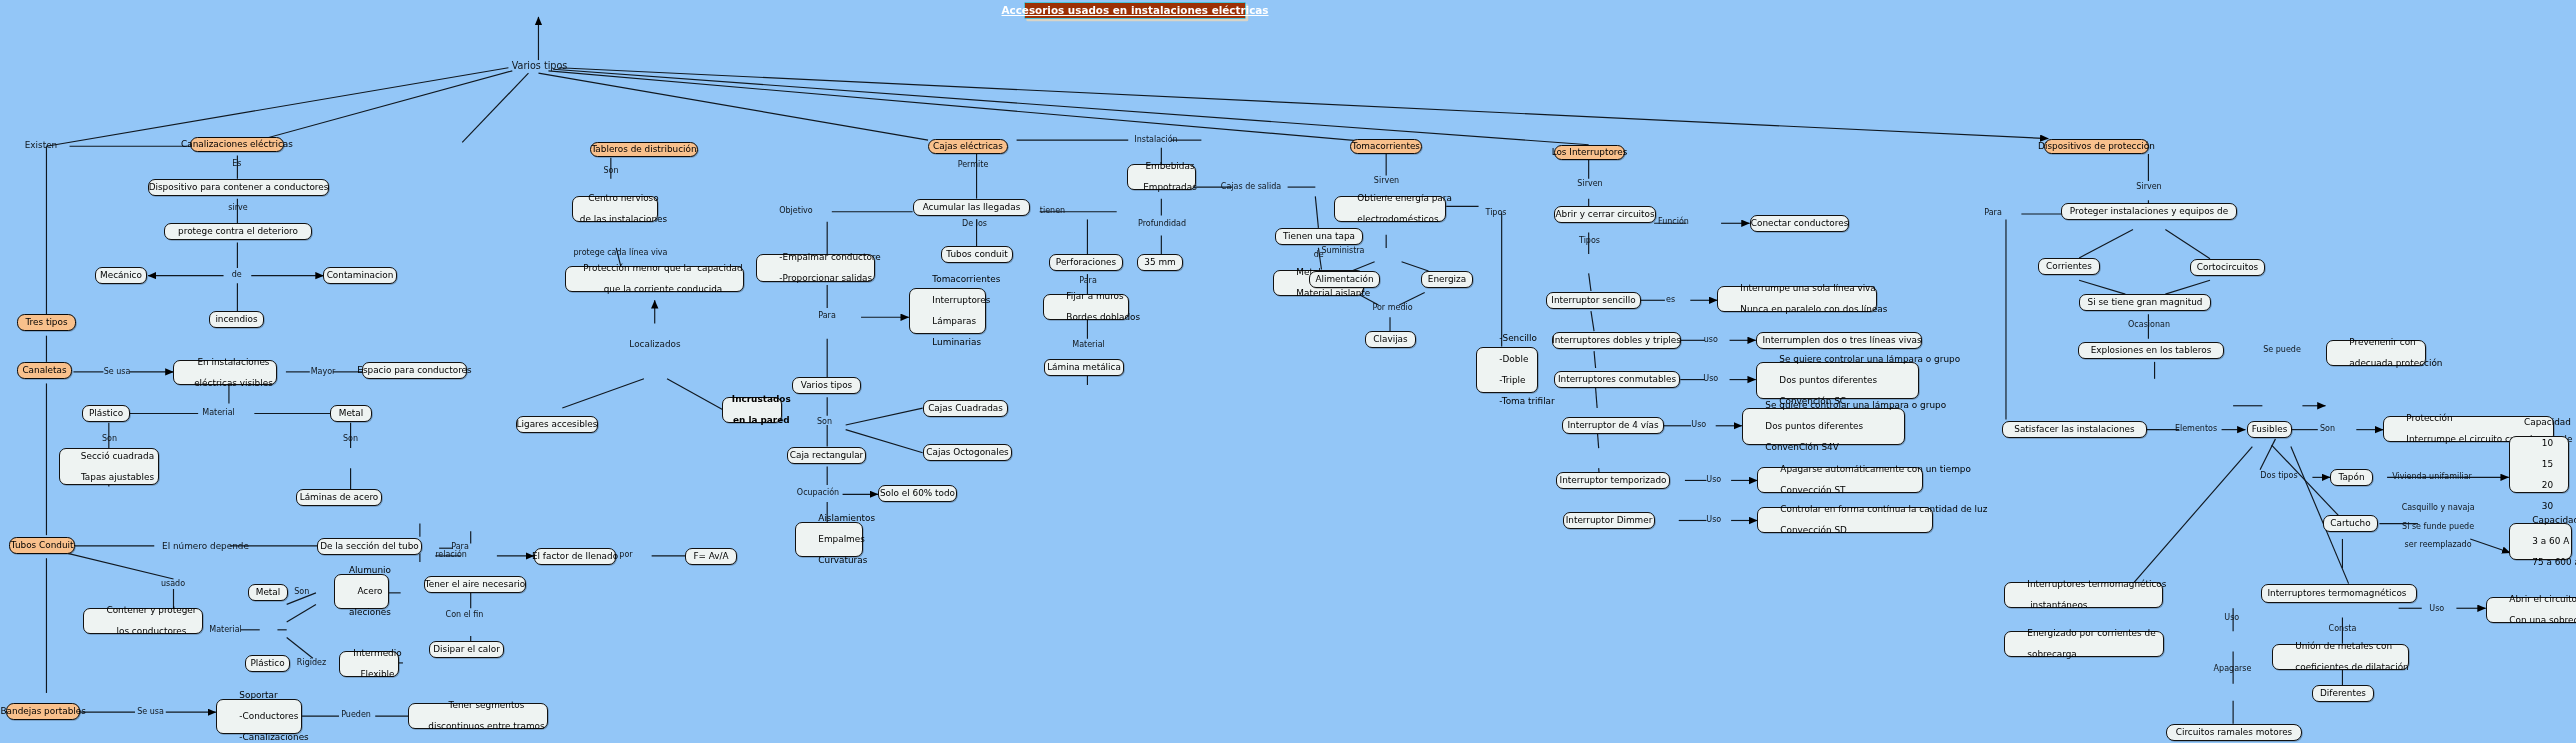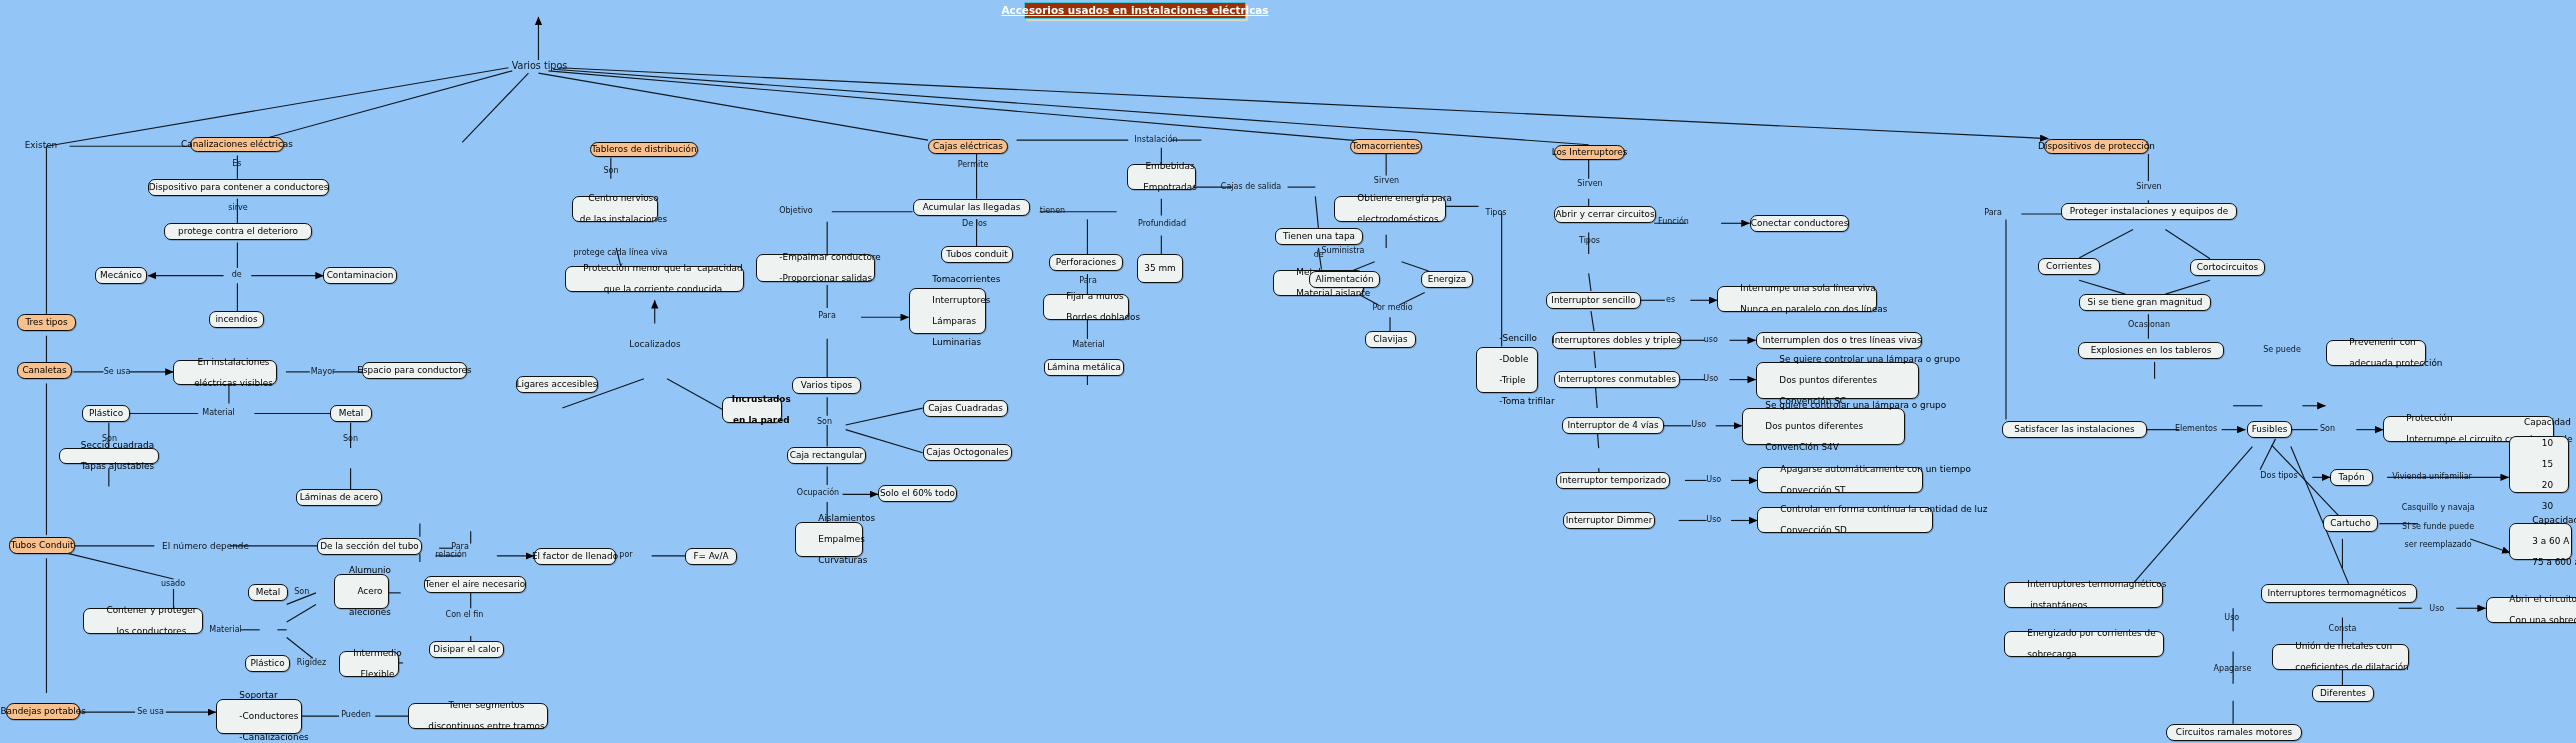--- a/index.html
+++ b/index.html
@@ -276,21 +276,21 @@
       <span>eléctricas visibles</span>
     </div>
   </div>
   <div class="lbl fs10" style="left:307px;top:367px;width:32px;">Mayor</div>
   <div class="node fs11" style="left:362px;top:362px;width:105px;height:17px;">Espacio para conductores</div>
   <div class="node fs11" style="left:82px;top:405px;width:48px;height:17px;">Plástico</div>
   <div class="lbl fs10" style="left:197px;top:408px;width:43px;">Material</div>
   <div class="node fs11" style="left:330px;top:405px;width:42px;height:17px;">Metal</div>
   <div class="lbl fs10" style="left:98px;top:434px;width:23px;">Son</div>
   <div class="lbl fs10" style="left:339px;top:434px;width:23px;">Son</div>
-  <div class="node fs11" style="left:59px;top:448px;width:100px;height:16px;">
+  <div class="node fs11" style="left:59px;top:448px;width:100px;height:37px;">
     <div>
       <span>Secció cuadrada</span><br>
       <span>Tapas ajustables</span>
     </div>
   </div>
   <div class="node fs11" style="left:296px;top:489px;width:86px;height:17px;">Láminas de acero</div>
 
   <div class="lbl fs11" style="left:151px;top:541px;width:109px;">El número depende</div>
   <div class="node fs11" style="left:317px;top:538px;width:105px;height:17px;">De la sección del tubo</div>
   <div class="lbl fs10" style="left:156px;top:579px;width:34px;">usado</div>
@@ -352,21 +352,21 @@
     </div>
   </div>
   <div class="lbl fs10" style="left:559px;top:248px;width:123px;">protege cada línea viva</div>
   <div class="node fs11" style="left:565px;top:266px;width:179px;height:26px;">
     <div>
       <span>Protección menor que la  capacidad</span><br>
       <span>que la corriente conducida</span>
     </div>
   </div>
   <div class="lbl fs11" style="left:621px;top:339px;width:68px;">Localizados</div>
-  <div class="node fs11" style="left:516px;top:376px;width:82px;height:17px;">Ligares accesibles</div>
+  <div class="node fs11" style="left:516px;top:416px;width:82px;height:17px;">Ligares accesibles</div>
   <div class="node fs11" style="left:722px;top:397px;width:60px;height:26px;font-weight:bold;">
     <div>
       <span>Incrustados</span><br>
       <span>en la pared</span>
     </div>
   </div>
 
   <div class="node topic fs11" style="left:928px;top:139px;width:80px;height:15.4px;">Cajas eléctricas</div>
   <div class="lbl fs10" style="left:949px;top:160px;width:48px;">Permite</div>
   <div class="node fs11" style="left:913px;top:199px;width:117px;height:17px;">Acumular las llegadas</div>
@@ -414,21 +414,21 @@
   <div class="lbl fs10" style="left:1066px;top:340px;width:45px;">Material</div>
   <div class="node fs11" style="left:1044px;top:359px;width:80px;height:17px;border-radius:6px;">Lámina metálica</div>
   <div class="lbl fs10" style="left:1129px;top:135px;width:54px;">Instalación</div>
   <div class="node fs11" style="left:1127px;top:164px;width:69px;height:26px;">
     <div>
       <span>Embebidas</span><br>
       <span>Empotradas</span>
     </div>
   </div>
   <div class="lbl fs10" style="left:1131px;top:219px;width:62px;">Profundidad</div>
-  <div class="node fs11" style="left:1137px;top:254px;width:46px;height:29px;">35 mm</div>
+  <div class="node fs11" style="left:1137px;top:254px;width:46px;height:17px;">35 mm</div>
   <div class="lbl fs10" style="left:1215px;top:182px;width:72px;">Cajas de salida</div>
   <div class="node fs11" style="left:1275px;top:228px;width:88px;height:17px;">Tienen una tapa</div>
   <div class="lbl fs10" style="left:1311px;top:250px;width:15.4px;">de</div>
   <div class="node fs11 left" style="left:1273px;top:270px;width:91px;height:26px;">
     <div>
       <span>Metal</span><br>
       <span>Material aislante</span>
     </div>
   </div>
 

